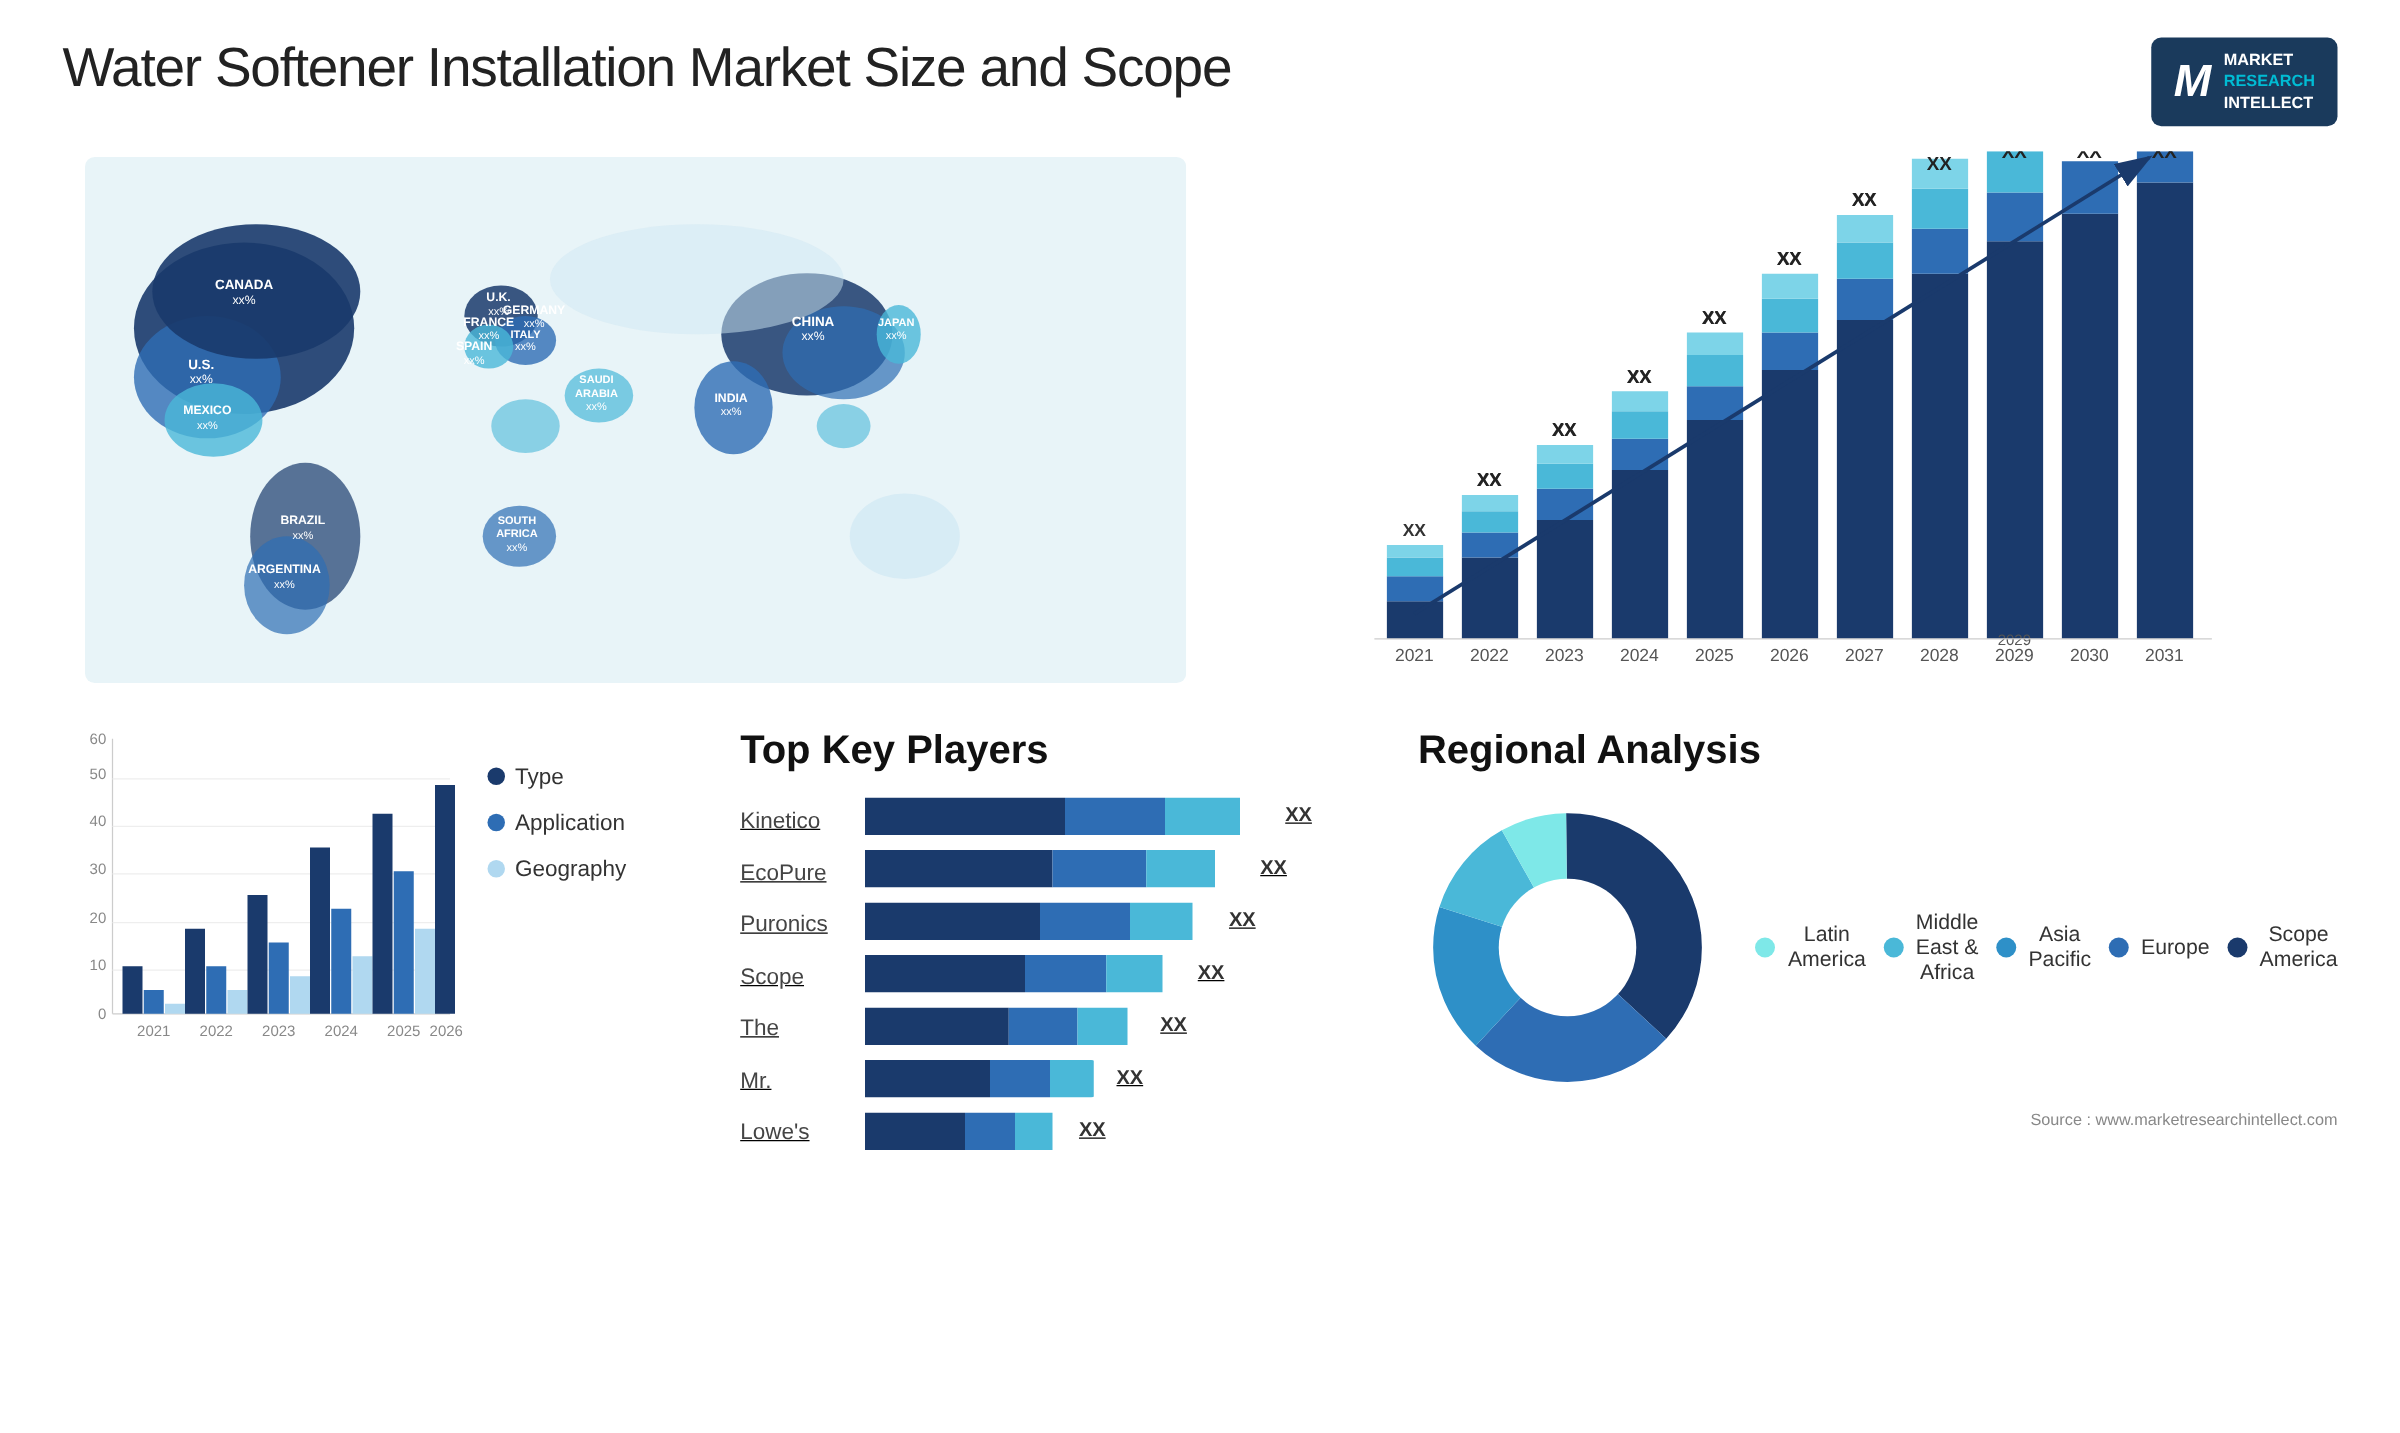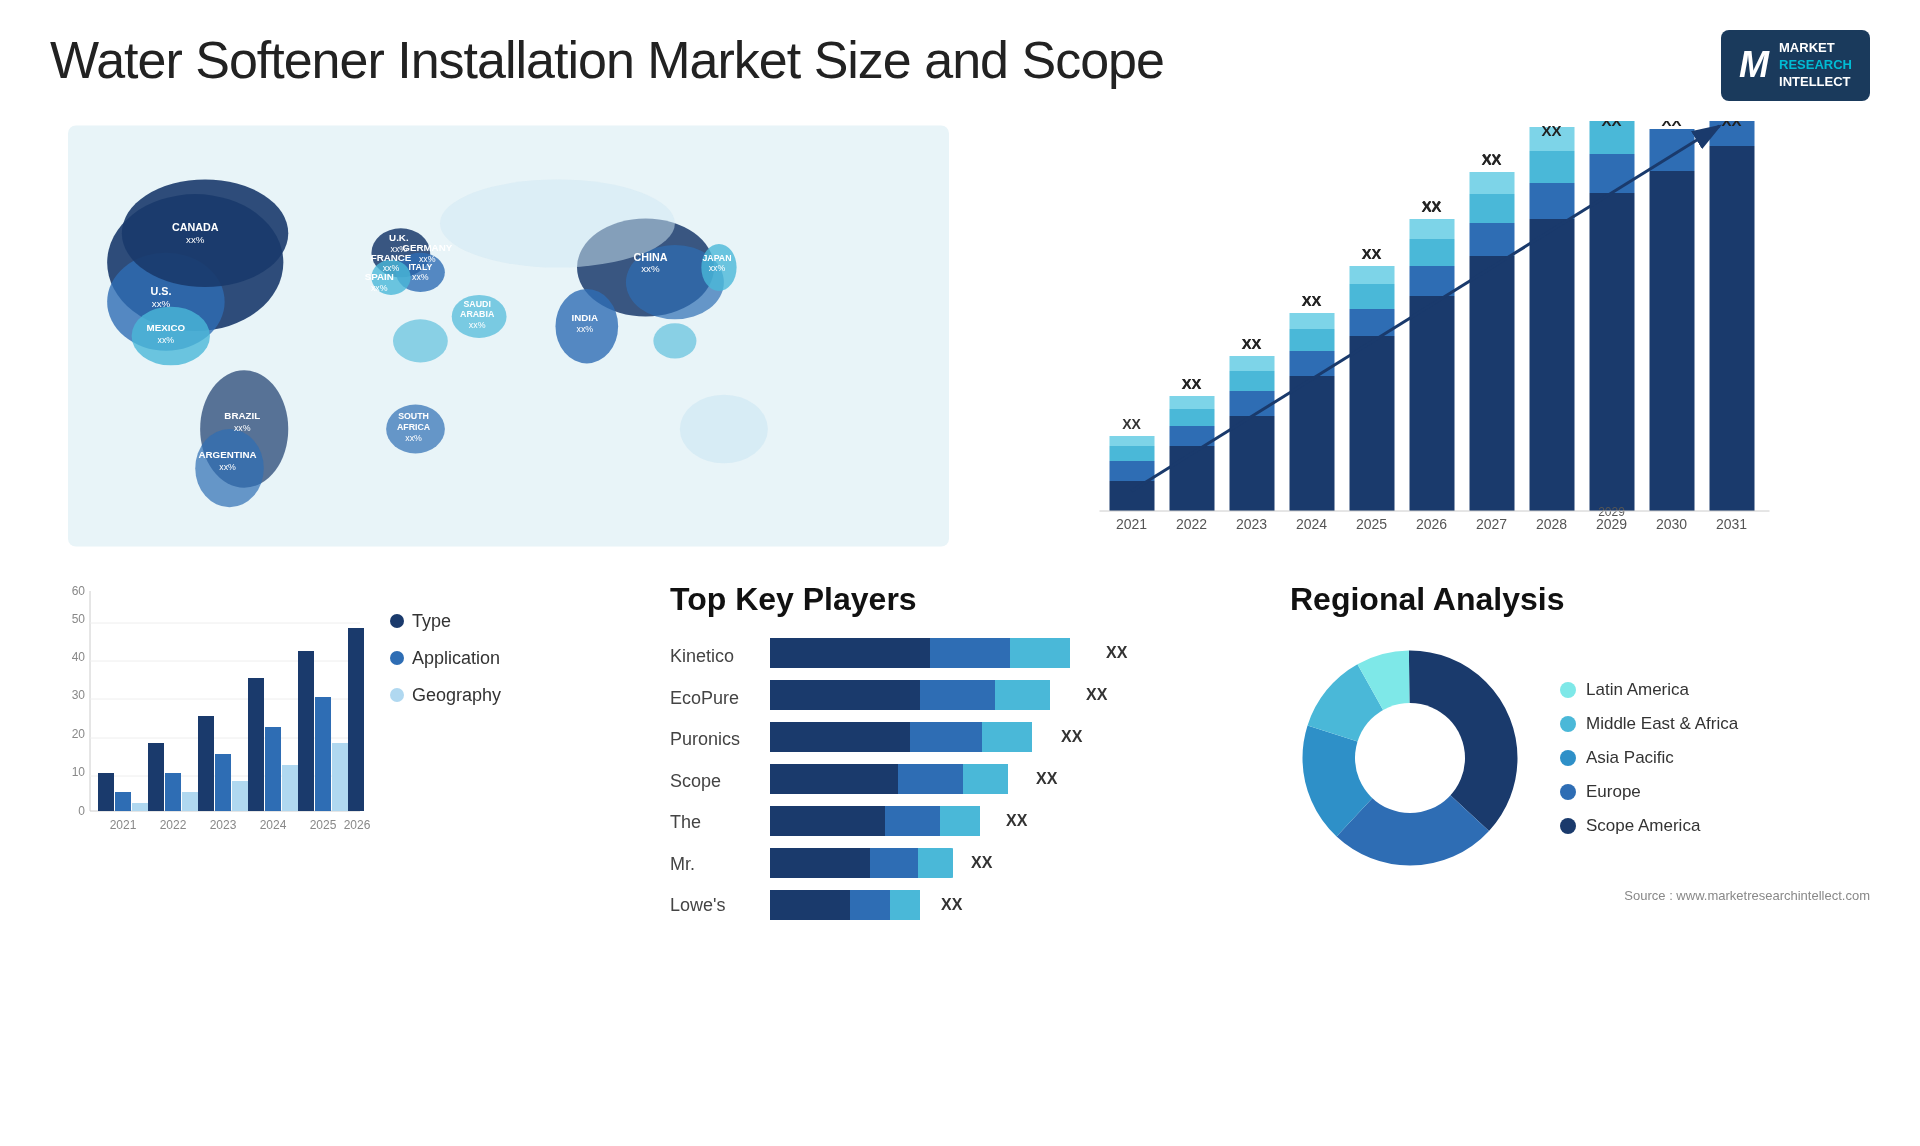--- a/index.html
+++ b/index.html
@@ -17,21 +17,21 @@
       background: #fff;
     }
     
     .header {
       display: flex;
       justify-content: space-between;
       align-items: flex-start;
       margin-bottom: 20px;
     }
     .main-title {
-      font-size: 52px;
+      font-size: 44px;
       font-weight: 300;
       color: #222;
       letter-spacing: -1px;
     }
     .logo-box {
       display: flex;
       align-items: center;
       gap: 10px;
       background: #1a3a5c;
       padding: 10px 18px;
@@ -107,20 +107,21 @@
     .legend-dot {
       width: 14px;
       height: 14px;
       border-radius: 50%;
     }
 
     
     .players-list {
       display: flex;
       gap: 30px;
+      text-decoration: underline;
     }
     .player-names {
       display: flex;
       flex-direction: column;
       gap: 14px;
       justify-content: space-around;
       padding-top: 5px;
     }
     .player-name {
       font-size: 18px;
@@ -139,22 +140,23 @@
       align-items: center;
       gap: 30px;
     }
     .donut-container {
       width: 240px;
       height: 240px;
       position: relative;
     }
     .regional-legend {
       display: flex;
-      flex-direction: column;
+      flex-direction: row;
       gap: 14px;
+      text-align: center;
     }
     .regional-legend-item {
       display: flex;
       align-items: center;
       gap: 10px;
       font-size: 17px;
       color: #333;
     }
     .regional-legend-dot {
       width: 16px;

